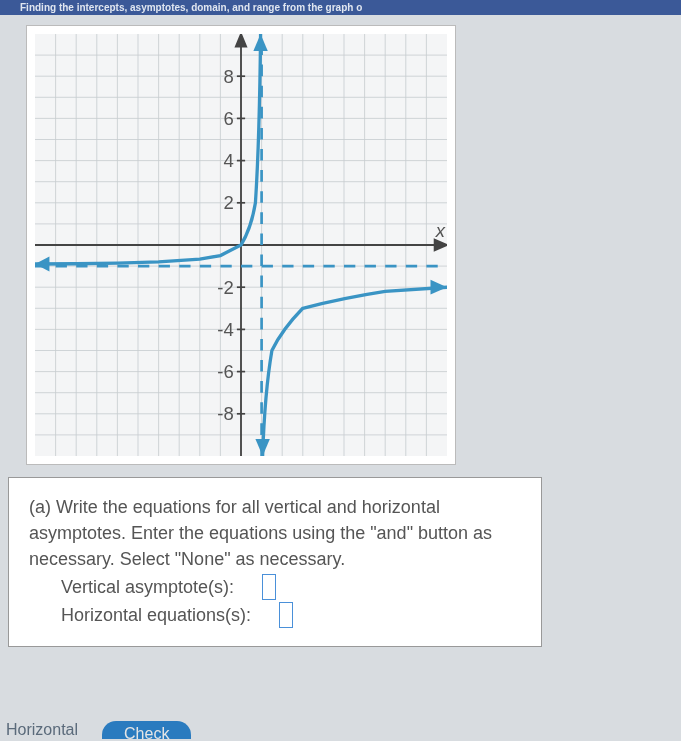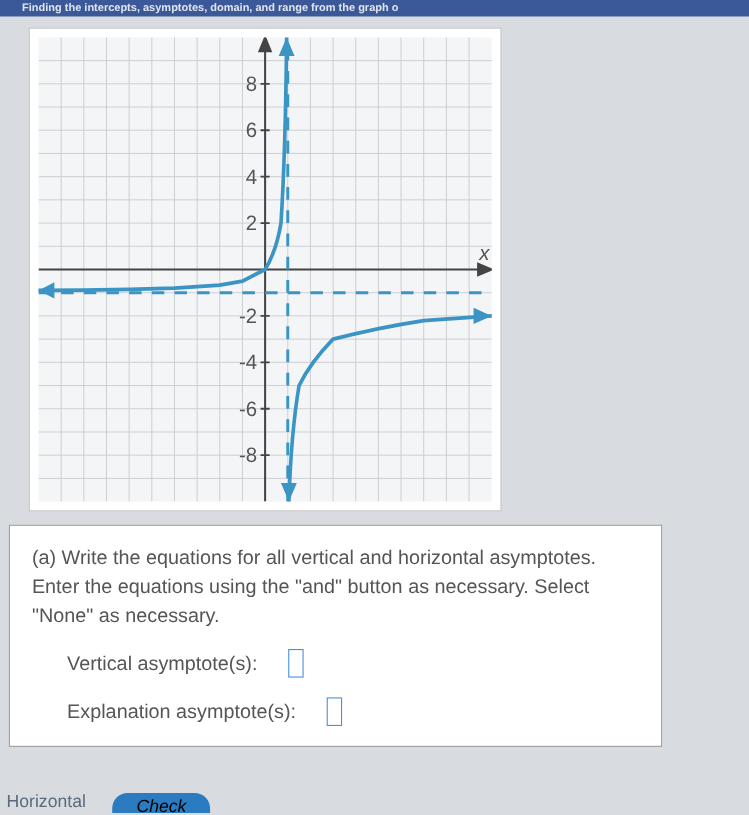--- a/index.html
+++ b/index.html
@@ -31,52 +31,51 @@
     .graph-area {
       position: absolute;
       inset: 8px;
       background: #f4f5f6;
     }
     svg.grid { position:absolute; inset:0; width:100%; height:100%; }
     .question-panel {
       background: #fff;
       border: 1px solid #999;
       margin-left: 8px;
-      width: 594px;
+      width: 534px;
       padding: 16px 20px 18px 20px;
       color: #555;
       font-size: 18px;
       line-height: 1.45;
     }
     .q-marker { display:inline; }
     .q-text { display:inline; }
-    .field-row { margin-top: 18px; display:flex; align-items:center; gap: 28px; padding-left: 32px; }
+    .field-row { margin-top: 2px; display:flex; align-items:center; gap: 28px; padding-left: 32px; }
     .field-label { color:#555; font-size:18px; }
     .input-box {
       width: 14px; height: 26px;
       border: 1.5px solid #4a90d9;
       background:#fff;
     }
     .footer {
       position:absolute; bottom:0; left:0; right:0;
       display:flex; align-items:center; gap: 24px;
       padding: 2px 6px;
       color:#5a6a7a;
       font-size: 16px;
     }
     .check-btn {
       background:#2a7bbf;
-      color:#000000;
+      color:#e5e5e5;
       border:none;
       border-radius: 14px 14px 0 0;
       padding: 4px 22px 0 22px;
       font-size:16px;
       height: 18px;
       overflow:hidden;
-      font-style:italic;
     }
   </style>
 </head>
 <body>
 
 <div class="header-bar">
   <span>Finding the intercepts, asymptotes, domain, and range from the graph o</span>
 </div>
 
 <div class="graph-panel">
@@ -175,21 +174,21 @@
 <div class="question-panel">
   <span class="q-marker">(a)</span>
   <span class="q-text">Write the equations for all vertical and horizontal asymptotes. Enter the equations using the "and" button as necessary. Select "None" as necessary.</span>
 
   <div class="field-row">
     <span class="field-label">Vertical asymptote(s):</span>
     <div class="input-box" value=""></div>
   </div>
 
   <div class="field-row">
-    <span class="field-label">Explanation asymptote(s):</span>
+    <span class="field-label">Horizontal equations(s):</span>
     <div class="input-box" value=""></div>
   </div>
 </div>
 
 <div class="footer">
   <span>Horizontal</span>
   <button class="check-btn">Check</button>
 </div>
 
 </body></html>

